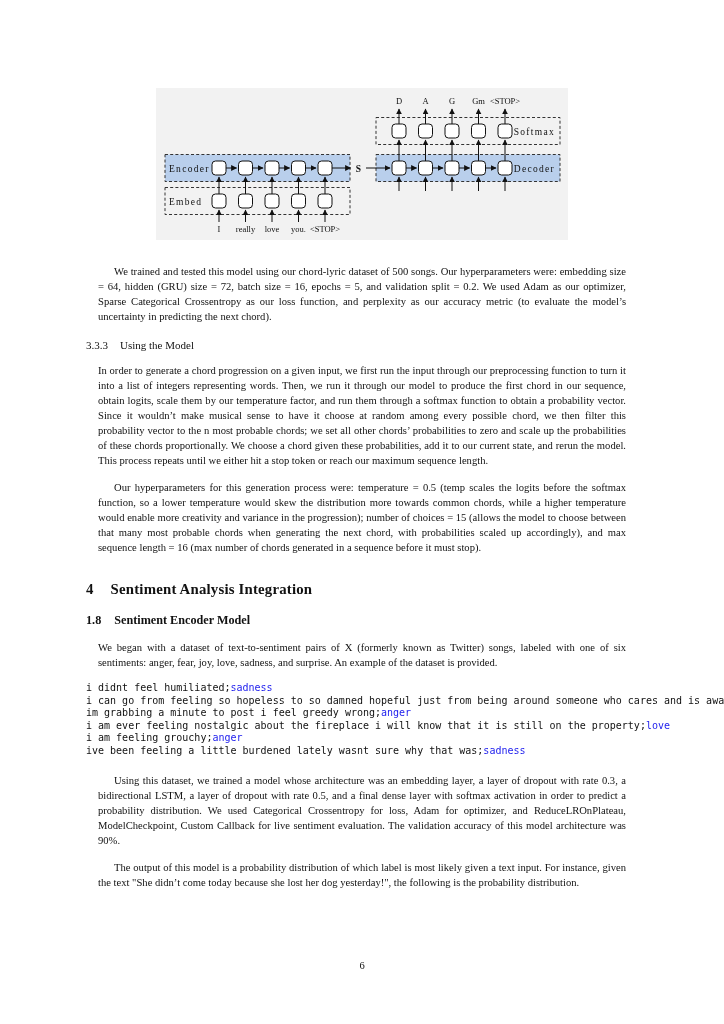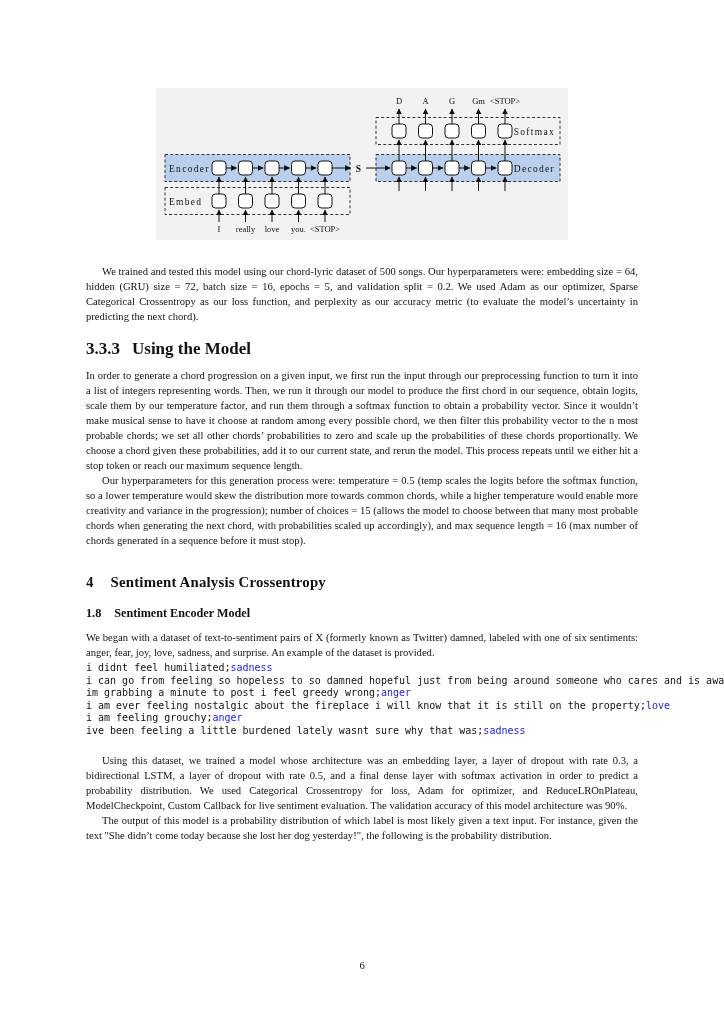--- a/index.html
+++ b/index.html
@@ -8,24 +8,24 @@
     width:724px;height:1024px;
     background:#ffffff;
     font-family:"Liberation Serif","DejaVu Serif",serif;
     color:#111;
     overflow:hidden;
   }
   .content{position:absolute;left:86px;top:0;width:552px;}
   .figure-block{width:412px;margin:88px auto 0 auto;}
   .figure-svg{display:block;width:412px;height:152px;}
   .caption{text-align:center;font-size:10.2px;margin-top:11px;color:#111;}
-  p{font-size:10.6px;line-height:15px;text-align:justify;margin:0;color:#111;}
+  p{font-size:10.6px;line-height:15px;text-align:justify;margin:12px;color:#111;}
   p.indent{text-indent:16px;}
   .para-training{margin-top:24px;}
-  .h-sub{font-size:17px;font-weight:bold;margin:15px 0 9px 0;}
+  .h-sub{font-size:11px;font-weight:normal;margin:15px 0 9px 0;}
   .h-sub .sec-num{margin-right:12px;}
   .h-sec{font-size:14.8px;font-weight:bold;margin:26px 0 0 0;letter-spacing:.2px;}
   .h-sec .sec-num{margin-right:17px;}
   .h-subsec{font-size:12.2px;font-weight:bold;margin:15px 0 9px 0;}
   .h-subsec .sec-num{margin-right:13px;}
   .code{
     font-family:"DejaVu Sans Mono","Liberation Mono",monospace;
     font-size:10px;line-height:12.5px;
     margin:2px 0 16px 0;
     white-space:pre;color:#111;
@@ -131,28 +131,28 @@
     <p class="indent para-training">We trained and tested this model using our chord-lyric dataset of 500 songs. Our hyperparameters were: embedding size = 64, hidden (GRU) size = 72, batch size = 16, epochs = 5, and validation split = 0.2. We used Adam as our optimizer, Sparse Categorical Crossentropy as our loss function, and perplexity as our accuracy metric (to evaluate the model’s uncertainty in predicting the next chord).</p>
 
     <div class="h-sub">
       <span class="sec-num">3.3.3</span><span>Using the Model</span>
     </div>
 
     <p>In order to generate a chord progression on a given input, we first run the input through our preprocessing function to turn it into a list of integers representing words. Then, we run it through our model to produce the first chord in our sequence, obtain logits, scale them by our temperature factor, and run them through a softmax function to obtain a probability vector. Since it wouldn’t make musical sense to have it choose at random among every possible chord, we then filter this probability vector to the n most probable chords; we set all other chords’ probabilities to zero and scale up the probabilities of these chords proportionally. We choose a chord given these probabilities, add it to our current state, and rerun the model. This process repeats until we either hit a stop token or reach our maximum sequence length.</p>
     <p class="indent">Our hyperparameters for this generation process were: temperature = 0.5 (temp scales the logits before the softmax function, so a lower temperature would skew the distribution more towards common chords, while a higher temperature would enable more creativity and variance in the progression); number of choices = 15 (allows the model to choose between that many most probable chords when generating the next chord, with probabilities scaled up accordingly), and max sequence length = 16 (max number of chords generated in a sequence before it must stop).</p>
 
     <div class="h-sec">
-      <span class="sec-num">4</span><span>Sentiment Analysis Crossentropy</span>
+      <span class="sec-num">4</span><span>Sentiment Analysis Integration</span>
     </div>
 
     <div class="h-subsec">
       <span class="sec-num">1.8</span><span>Sentiment Encoder Model</span>
     </div>
 
-    <p>We began with a dataset of text-to-sentiment pairs of X (formerly known as Twitter) damned, labeled with one of six sentiments: anger, fear, joy, love, sadness, and surprise. An example of the dataset is provided.</p>
+    <p>We began with a dataset of text-to-sentiment pairs of X (formerly known as Twitter) songs, labeled with one of six sentiments: anger, fear, joy, love, sadness, and surprise. An example of the dataset is provided.</p>
 
     <div class="code"><div class="code-line"><span>i didnt feel humiliated;</span><span style="color: rgb(34, 34, 238);">sadness</span></div><div class="code-line"><span>i can go from feeling so hopeless to so damned hopeful just from being around someone who cares and is awake;</span><span style="color: rgb(34, 34, 238);">sadness</span></div><div class="code-line"><span>im grabbing a minute to post i feel greedy wrong;</span><span style="color: rgb(34, 34, 238);">anger</span></div><div class="code-line"><span>i am ever feeling nostalgic about the fireplace i will know that it is still on the property;</span><span style="color: rgb(34, 34, 238);">love</span></div><div class="code-line"><span>i am feeling grouchy;</span><span style="color: rgb(34, 34, 238);">anger</span></div><div class="code-line"><span>ive been feeling a little burdened lately wasnt sure why that was;</span><span style="color: rgb(34, 34, 238);">sadness</span></div></div>
 
     <p class="indent">Using this dataset, we trained a model whose architecture was an embedding layer, a layer of dropout with rate 0.3, a bidirectional LSTM, a layer of dropout with rate 0.5, and a final dense layer with softmax activation in order to predict a probability distribution. We used Categorical Crossentropy for loss, Adam for optimizer, and ReduceLROnPlateau, ModelCheckpoint, Custom Callback for live sentiment evaluation. The validation accuracy of this model architecture was 90%.</p>
     <p class="indent">The output of this model is a probability distribution of which label is most likely given a text input. For instance, given the text "She didn’t come today because she lost her dog yesterday!", the following is the probability distribution.</p>
 
   </div>
 
   <div class="pageno">6</div>
 </div>

